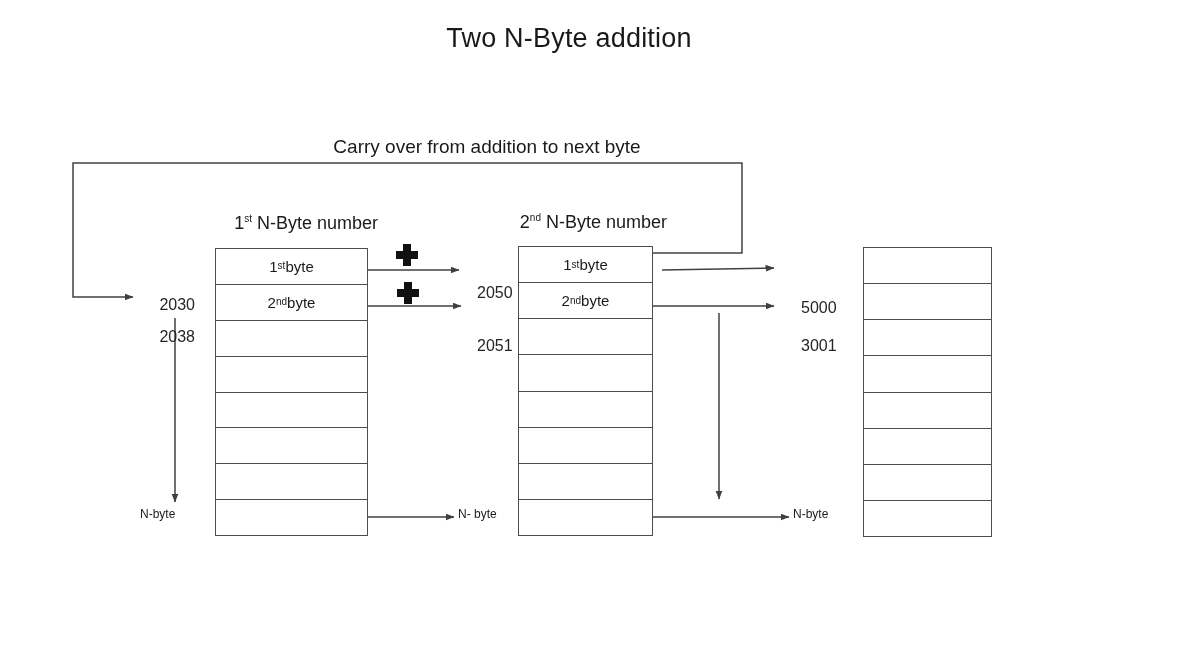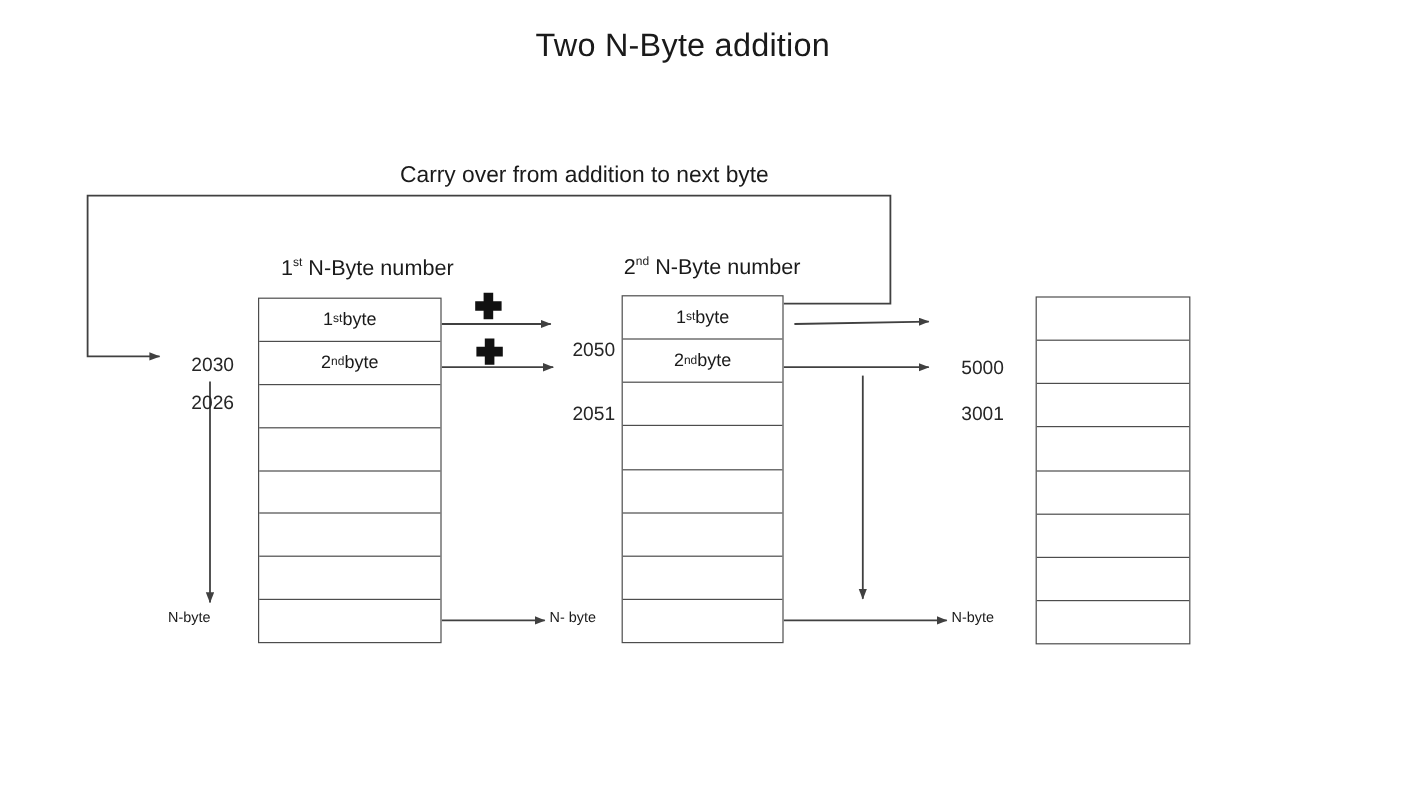--- a/index.html
+++ b/index.html
@@ -127,21 +127,21 @@
   </svg>
 
   <div id="hdr-1" class="abs tbl-header">
     <span>1</span><sup class="sp">st</sup><span> N-Byte number</span>
   </div>
   <div id="hdr-2" class="abs tbl-header">
     <span>2</span><sup class="sp">nd</sup><span> N-Byte number</span>
   </div>
 
   <div id="addr-2030" class="abs addr">2030</div>
-  <div id="addr-2031" class="abs addr">2026</div>
+  <div id="addr-2031" class="abs addr">2038</div>
   <div id="addr-2050" class="abs addr">2050</div>
   <div id="addr-2051" class="abs addr">2051</div>
   <div id="addr-3000" class="abs addr">5000</div>
   <div id="addr-3001" class="abs addr">3001</div>
 
   <div id="nlabel-1" class="abs nlabel">N-byte</div>
   <div id="nlabel-2" class="abs nlabel">N- byte</div>
   <div id="nlabel-3" class="abs nlabel">N-byte</div>
 
   <div id="table-1" class="abs mem-table">

